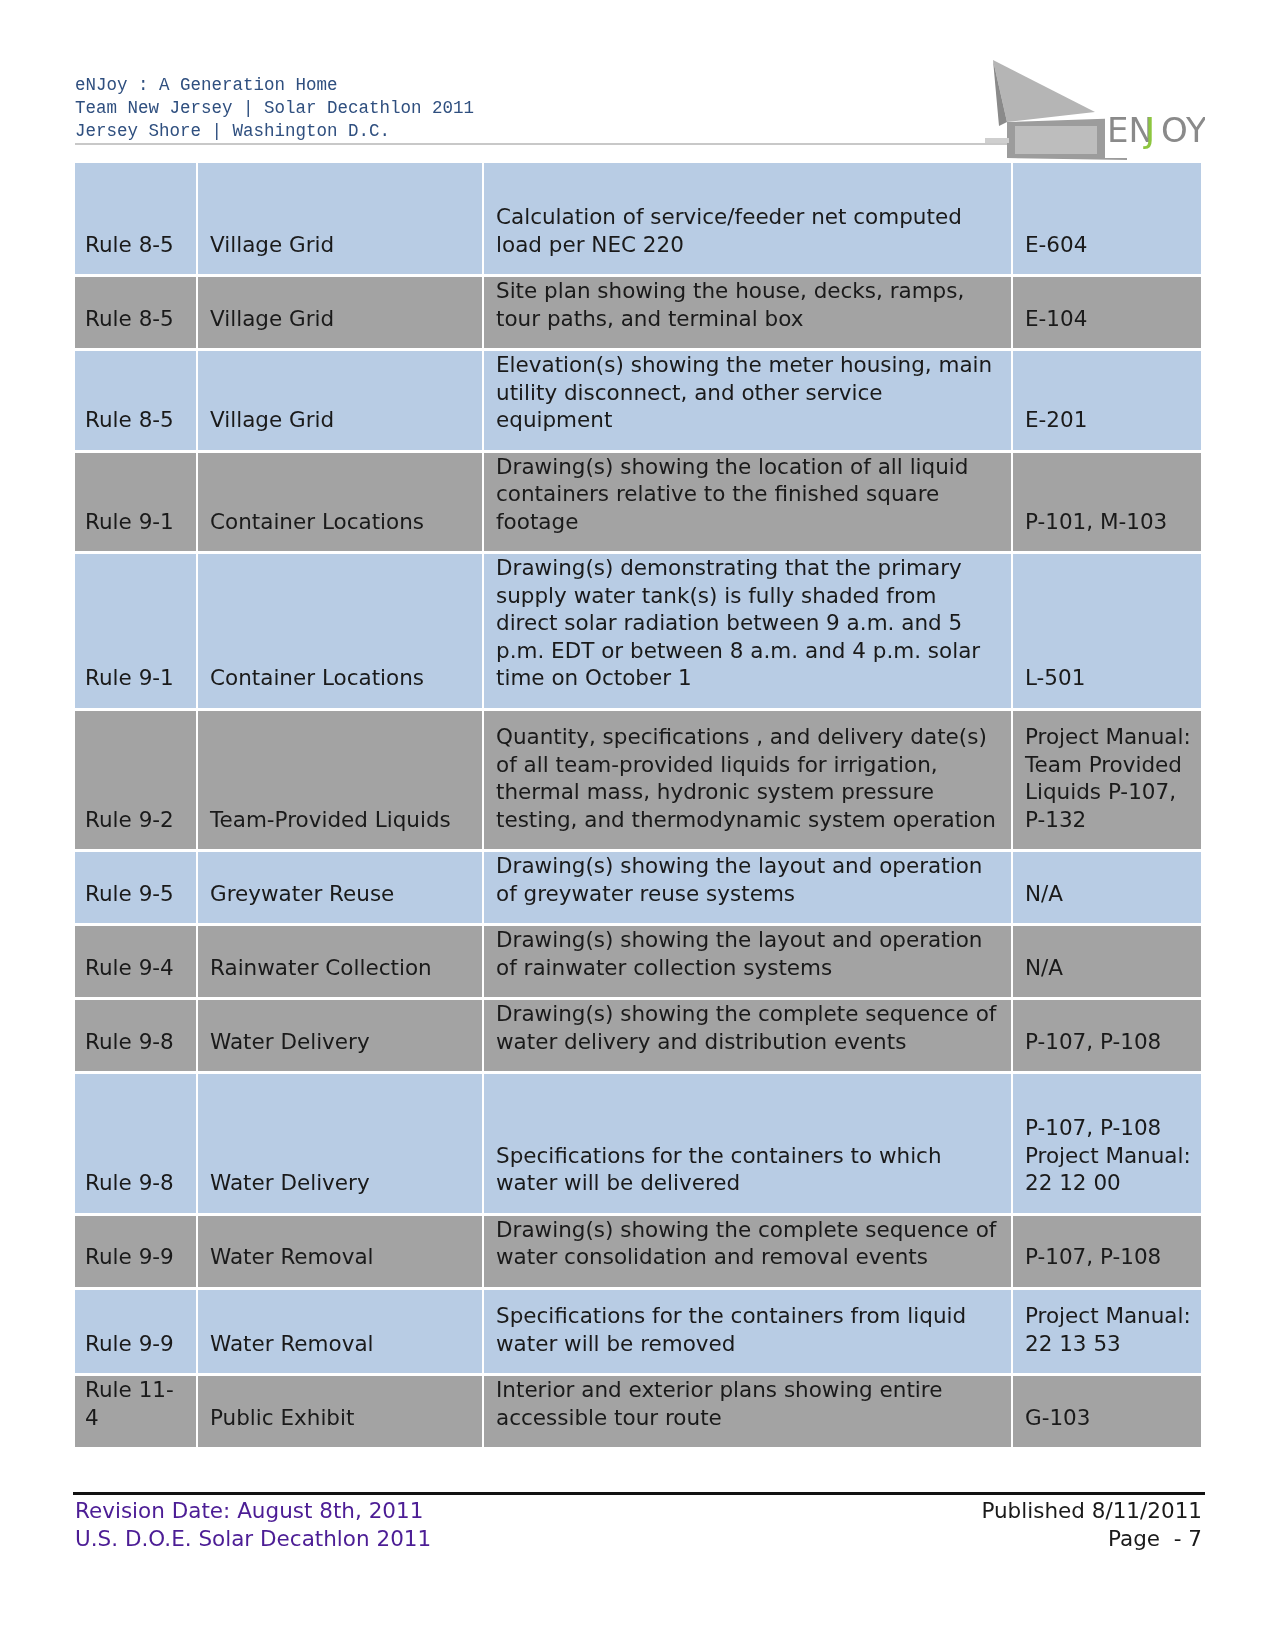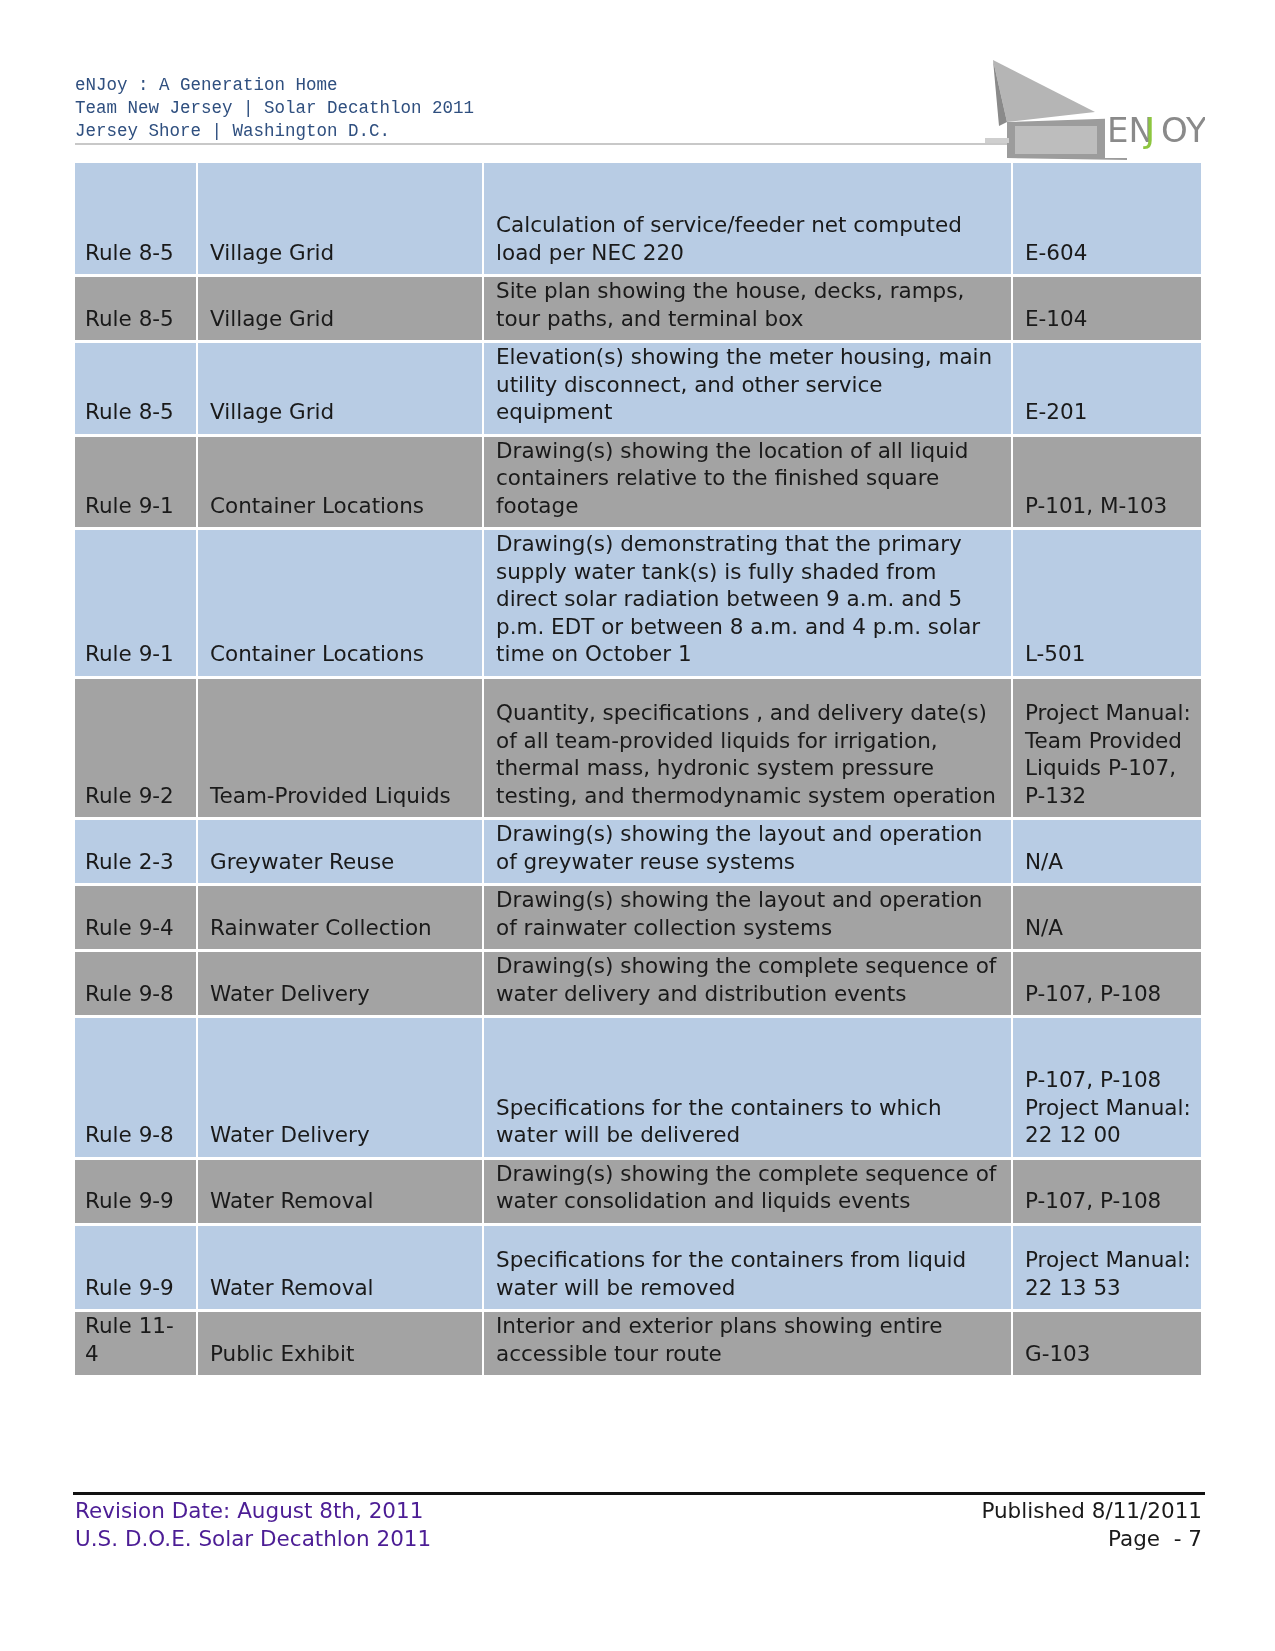--- a/index.html
+++ b/index.html
@@ -4,21 +4,21 @@
 <style>
   html, body { margin:0; padding:0; background:#ffffff; }
   body { width:1275px; height:1651px; position:relative; overflow:hidden;
          font-family:"DejaVu Sans", sans-serif; color:#1a1a1a; }
   .header-text { position:absolute; left:75px; top:74px; color:#2f4f7f;
                  font-size:17.5px; line-height:23px;font-family:Liberation Mono, monospace; }
   .header-rule { position:absolute; left:75px; top:143px; width:1050px; height:2px; background:#c8c8c8; }
   .logo { position:absolute; left:985px; top:60px; width:220px; height:102px; }
   table.req { position:absolute; left:73px; top:160px; width:1128px;
               border-collapse:collapse; table-layout:fixed; font-size:21.5px; line-height:27.5px; }
-  table.req td { vertical-align:bottom; padding:0 10px 8px 12px; border:2px solid #ffffff;
+  table.req td { vertical-align:bottom; padding:0 10px 16px 12px; border:2px solid #ffffff;
                  border-top:3px solid #ffffff; white-space:normal; }
   table.req tr.dark td { background:#b8cce4; }
   table.req tr.light td { background:#a3a3a3; }
   table.req td.c1 { padding-left:10px; }
   .footer-rule { position:absolute; left:73px; top:1492px; width:1132px; height:3px; background:#111; }
   .footer-left { position:absolute; left:75px; top:1497px; font-size:21.5px; line-height:27.5px; color:#4c1d95; }
   .footer-right { position:absolute; right:73px; top:1497px; font-size:21.5px; line-height:27.5px; text-align:right; color:#1a1a1a; }
   .footer-left div, .footer-right div { white-space:pre; }
 </style>
 </head>
@@ -81,21 +81,21 @@
         <td class="c3">Drawing(s) demonstrating that the primary supply water tank(s) is fully shaded from direct solar radiation between 9 a.m. and 5 p.m. EDT or between 8 a.m. and 4 p.m. solar time on October 1</td>
         <td class="c4">L-501</td>
       </tr>
       <tr class="light" style="height: 141.5px;">
         <td class="c1">Rule 9-2</td>
         <td class="c2">Team-Provided Liquids</td>
         <td class="c3">Quantity, specifications , and delivery date(s) of all team-provided liquids for irrigation, thermal mass, hydronic system pressure testing, and thermodynamic system operation</td>
         <td class="c4">Project Manual: Team Provided Liquids P-107, P-132</td>
       </tr>
       <tr class="dark" style="height: 59px;">
-        <td class="c1">Rule 2-3</td>
+        <td class="c1">Rule 9-5</td>
         <td class="c2">Greywater Reuse</td>
         <td class="c3">Drawing(s) showing the layout and operation of greywater reuse systems</td>
         <td class="c4">N/A</td>
       </tr>
       <tr class="light" style="height: 59px;">
         <td class="c1">Rule 9-4</td>
         <td class="c2">Rainwater Collection</td>
         <td class="c3">Drawing(s) showing the layout and operation of rainwater collection systems</td>
         <td class="c4">N/A</td>
       </tr>
@@ -107,21 +107,21 @@
       </tr>
       <tr class="dark" style="height: 141.5px;">
         <td class="c1">Rule 9-8</td>
         <td class="c2">Water Delivery</td>
         <td class="c3">Specifications for the containers to which water will be delivered</td>
         <td class="c4">P-107, P-108 Project Manual: 22 12 00</td>
       </tr>
       <tr class="light" style="height: 59px;">
         <td class="c1">Rule 9-9</td>
         <td class="c2">Water Removal</td>
-        <td class="c3">Drawing(s) showing the complete sequence of water consolidation and liquids events</td>
+        <td class="c3">Drawing(s) showing the complete sequence of water consolidation and removal events</td>
         <td class="c4">P-107, P-108</td>
       </tr>
       <tr class="dark" style="height: 86.5px;">
         <td class="c1">Rule 9-9</td>
         <td class="c2">Water Removal</td>
         <td class="c3">Specifications for the containers from liquid water will be removed</td>
         <td class="c4">Project Manual: 22 13 53</td>
       </tr>
       <tr class="light" style="height: 59px; margin-top: 28px;">
         <td class="c1">Rule 11-4</td>

